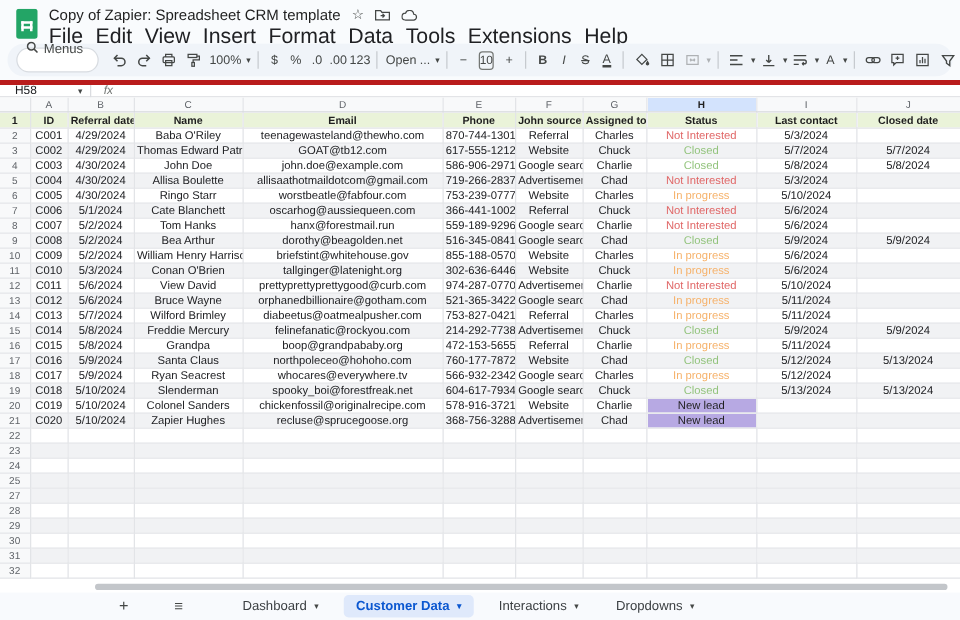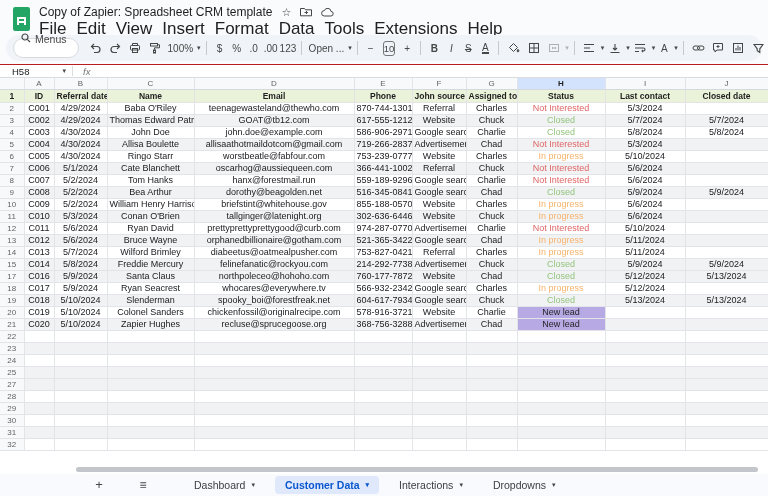--- a/index.html
+++ b/index.html
@@ -26,21 +26,21 @@
   .tb-text { font-size: 10px; color: #444746; padding: 0 2px; white-space: nowrap; }
   .tb-glyph { font-size: 10px; color: #444746; min-width: 16px; text-align: center; }
   .chev { font-size: 7px; color: #444746; margin-left: 1px; }
   .tb-sep { width: 1px; height: 14px; background: #c6cacf; margin: 0 4px; flex: none; }
   .size-box { width: 19px; height: 15px; border: 1px solid #747775; border-radius: 3px; font-size: 9.5px; text-align: center; line-height: 13px; color: #444746; margin: 0 3px; }
   .bold-g { font-weight: bold; } .ital-g { font-style: italic; } .strike-g { text-decoration: line-through; }
   .ucolor { border-bottom: 2px solid #444746; line-height: 9px; display: inline-block; }
   .faded { opacity: .38; }
 
   
-  .formulabar { height: 14px; background: #fff; border-top: 1px solid #b91c1c; border-bottom: 1px solid #dadce0; display: flex; align-items: center; flex: none; }
+  .formulabar { height: 14px; background: #fff; border-top: 4px solid #b91c1c; border-bottom: 1px solid #dadce0; display: flex; align-items: center; flex: none; }
   .namebox { width: 72px; display: flex; align-items: center; justify-content: space-between; padding: 0 6px 0 12px; font-size: 9.5px; color: #202124; }
   .fb-sep { width: 1px; height: 10px; background: #dadce0; }
   .fx { font-style: italic; font-size: 9.5px; color: #747775; margin-left: 10px; }
 
   
   .grid { flex: 1; background: #fff; position: relative; overflow: hidden; }
   table { border-collapse: collapse; table-layout: fixed; width: 768px; }
   td { border-right: 1px solid #e2e4e7; border-bottom: 1px solid #e2e4e7; font-size: 9px; height: 12px; text-align: center; white-space: nowrap; overflow: hidden; padding: 0 2px; background: #fff; }
   tr.letters td { height: 11px; background: #f8f9fa; color: #5f6368; font-size: 8px; border-bottom: 1px solid #d5d8dc; }
   tr.letters td.selcol { background: #d3e3fd; color: #1f1f1f; font-weight: bold; }
@@ -408,21 +408,21 @@
             <td>Website</td>
             <td>Chuck</td>
             <td style="color: rgb(246, 178, 107);">In progress</td>
             <td>5/6/2024</td>
             <td></td>
           </tr>
           <tr>
             <td class="rowhdr">12</td>
             <td>C011</td>
             <td>5/6/2024</td>
-            <td>Ryan David</td>
+            <td>View David</td>
             <td>prettyprettyprettygood@curb.com</td>
             <td>974-287-0770</td>
             <td>Advertisement</td>
             <td>Charlie</td>
             <td style="color: rgb(224, 102, 102);">Not Interested</td>
             <td>5/10/2024</td>
             <td></td>
           </tr>
           <tr class="band">
             <td class="rowhdr">13</td>
@@ -455,20 +455,33 @@
             <td>C014</td>
             <td>5/8/2024</td>
             <td>Freddie Mercury</td>
             <td>felinefanatic@rockyou.com</td>
             <td>214-292-7738</td>
             <td>Advertisement</td>
             <td>Chuck</td>
             <td style="color: rgb(147, 196, 125);">Closed</td>
             <td>5/9/2024</td>
             <td>5/9/2024</td>
+          </tr>
+          <tr>
+            <td class="rowhdr">16</td>
+            <td>C015</td>
+            <td>5/8/2024</td>
+            <td>Grandpa</td>
+            <td>boop@grandpababy.org</td>
+            <td>472-153-5655</td>
+            <td>Referral</td>
+            <td>Charlie</td>
+            <td style="color: rgb(246, 178, 107);">In progress</td>
+            <td>5/11/2024</td>
+            <td></td>
           </tr>
           <tr class="band">
             <td class="rowhdr">17</td>
             <td>C016</td>
             <td>5/9/2024</td>
             <td>Santa Claus</td>
             <td>northpoleceo@hohoho.com</td>
             <td>760-177-7872</td>
             <td>Website</td>
             <td>Chad</td>

